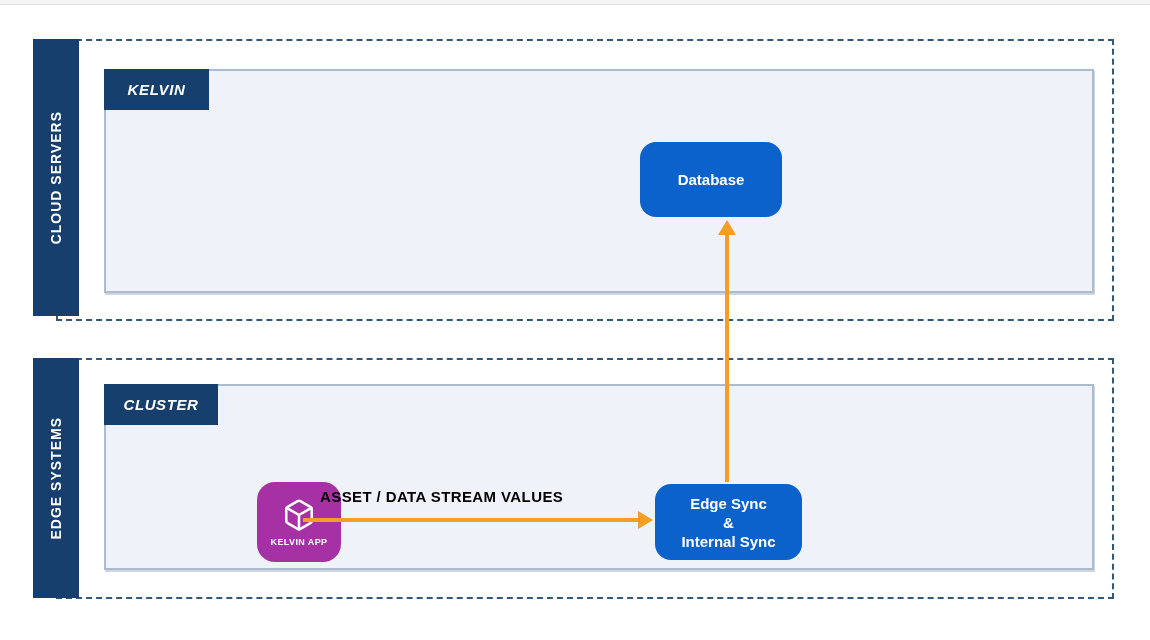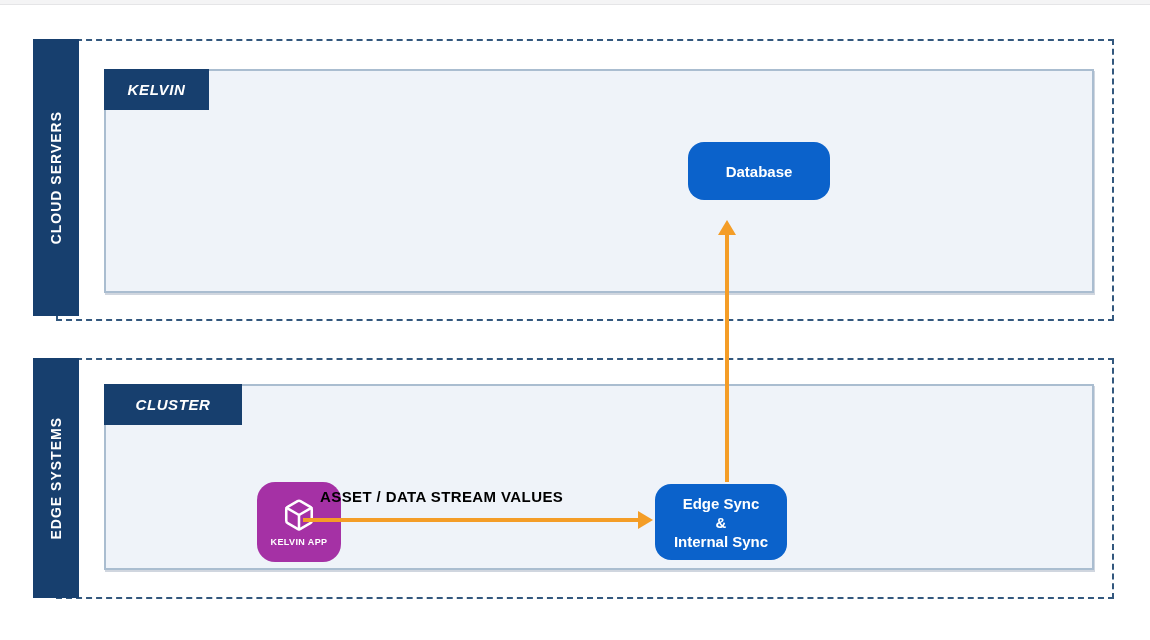--- a/index.html
+++ b/index.html
@@ -76,40 +76,40 @@
     color: #ffffff;
     font-size: 15px;
     font-weight: 700;
     letter-spacing: 0.6px;
     display: flex;
     align-items: center;
     justify-content: center;
     font-style: italic;
   }
   .tab-kelvin  { width: 105px; }
-  .tab-cluster { width: 138px; }
+  .tab-cluster { width: 114px; }
 
   
   .blue-node {
     position: absolute;
     background: #0b62cb;
     border-radius: 16px;
     color: #ffffff;
     font-size: 15px;
     font-weight: 700;
     display: flex;
     flex-direction: column;
     align-items: center;
     justify-content: center;
     text-align: center;
     line-height: 19px;
     z-index: 3;
   }
-  .node-database  { left: 582px; top: 71px; width: 142px; height: 58px; }
-  .node-edge-sync { left: 549px; top: 98px; width: 132px; height: 76px; }
+  .node-database  { left: 534px; top: 71px; width: 142px; height: 75px; }
+  .node-edge-sync { left: 549px; top: 98px; width: 147px; height: 76px; }
 
   .kelvin-app {
     position: absolute;
     left: 115px; top: 96px;
     width: 84px; height: 80px;
     background: #a531a5;
     border-radius: 18px;
     display: flex;
     flex-direction: column;
     align-items: center;

